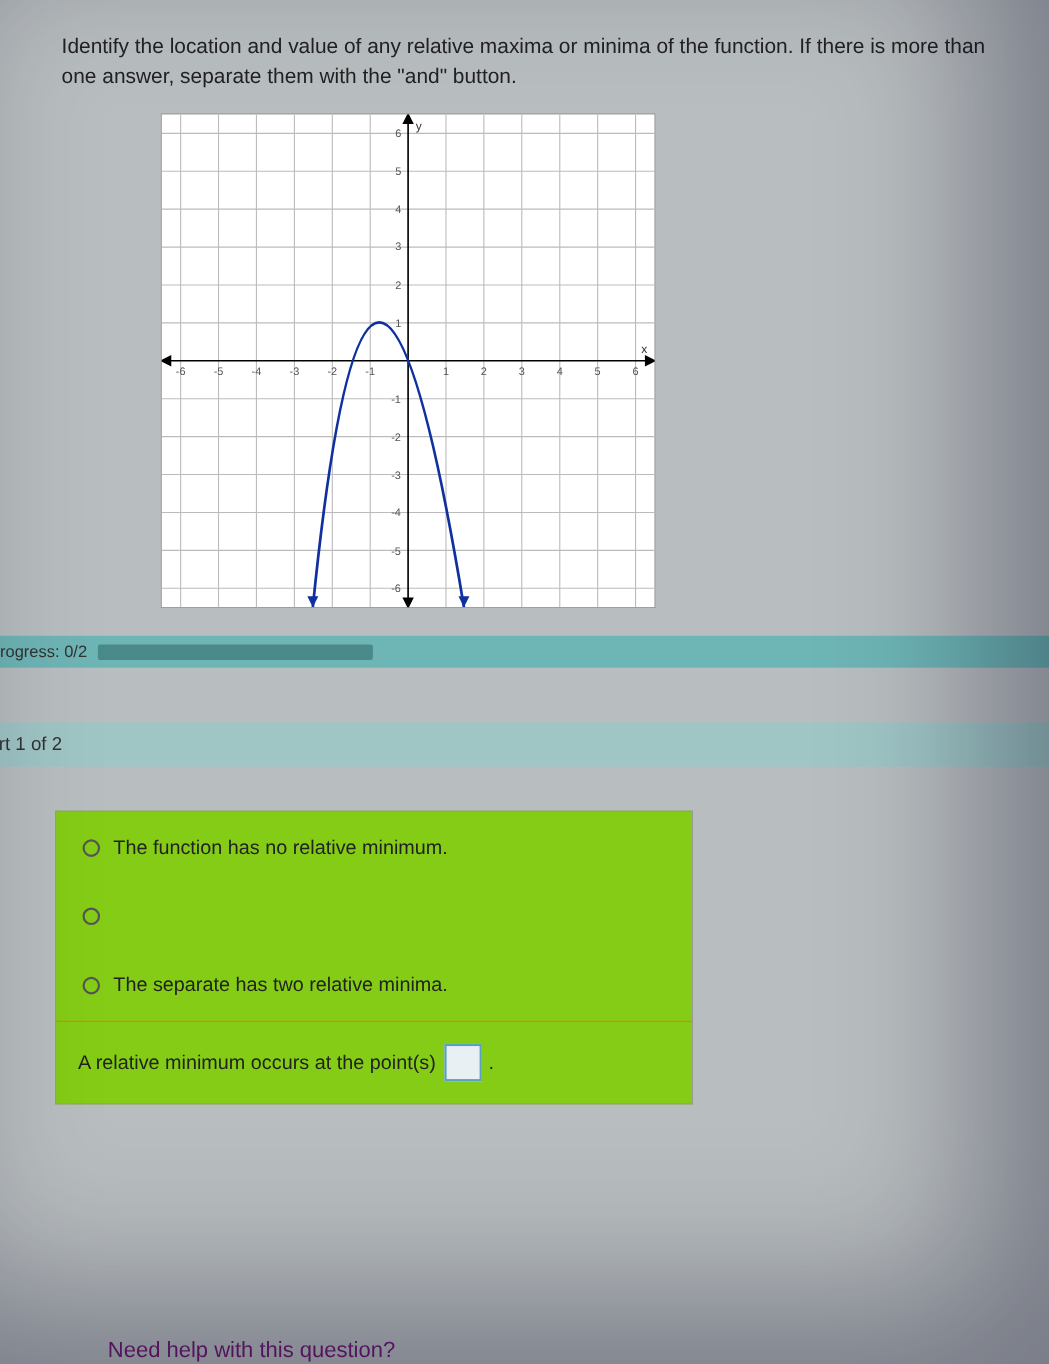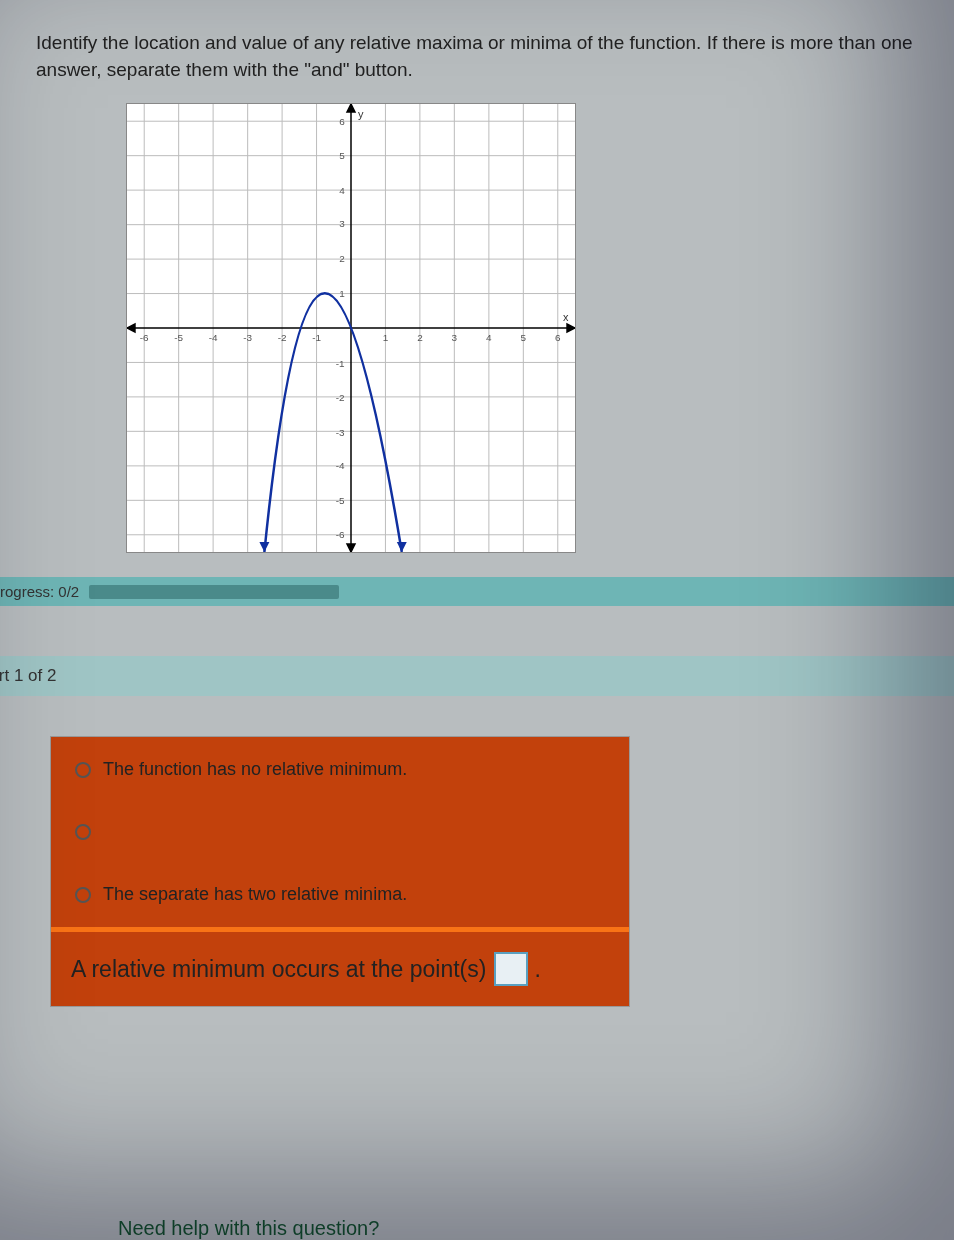--- a/index.html
+++ b/index.html
@@ -5,21 +5,21 @@
   * { box-sizing: border-box; margin: 0; padding: 0; }
   body {
     font-family: Verdana, Geneva, sans-serif;
     background: #b8bdbf;
     width: 954px;
     height: 1240px;
     overflow: hidden;
     position: relative;
   }
   .page {
-    padding: 30px 40px 0 36px;
+    padding: 30px 40px 0 56px;
   }
   .question-text {
     font-size: 19px;
     line-height: 1.4;
     color: #222;
     margin-bottom: 20px;
   }
   .graph-wrap {
     margin-left: 90px;
     margin-bottom: 20px;
@@ -47,64 +47,64 @@
     border-radius: 2px;
   }
   .part-header {
     background: #9fc5c5;
     padding: 10px 18px;
     margin: 0 -40px 40px -40px;
     font-size: 17px;
     color: #333;
   }
   .answer-card {
-    background: #c2410c;
+    background: #84cc16;
     border: 1px solid #999;
     margin: 0 20px 0 50px;
     width: 580px;
   }
   .option-row {
     padding: 22px 24px;
     display: flex;
     align-items: center;
     font-size: 18px;
     color: #222;
   }
   .radio {
     width: 16px;
     height: 16px;
     border: 2px solid #555;
     border-radius: 50%;
     margin-right: 12px;
     flex-shrink: 0;
   }
   .fill-row {
-    border-top: 5px solid #f97316;
+    border-top: 1px solid #f97316;
     padding: 20px 20px;
     display: flex;
     align-items: center;
-    font-size: 23px;
+    font-size: 18px;
     color: #222;
   }
   .fill-box {
     width: 34px;
     height: 34px;
     border: 2px solid #5aa0c0;
     background: #e8f0f4;
     margin-left: 8px;
   }
   .dot { margin-left: 6px; }
   .help-row {
     position: absolute;
     bottom: 0;
-    left: 84px;
+    left: 64px;
     display: flex;
     align-items: center;
     font-size: 20px;
-    color: #14532d;
+    color: #701a75;
   }
   .help-icon {
     width: 22px;
     height: 22px;
     border: 2px solid #555;
     border-radius: 50%;
     margin-right: 12px;
     font-size: 13px;
     display: flex;
     align-items: center;

